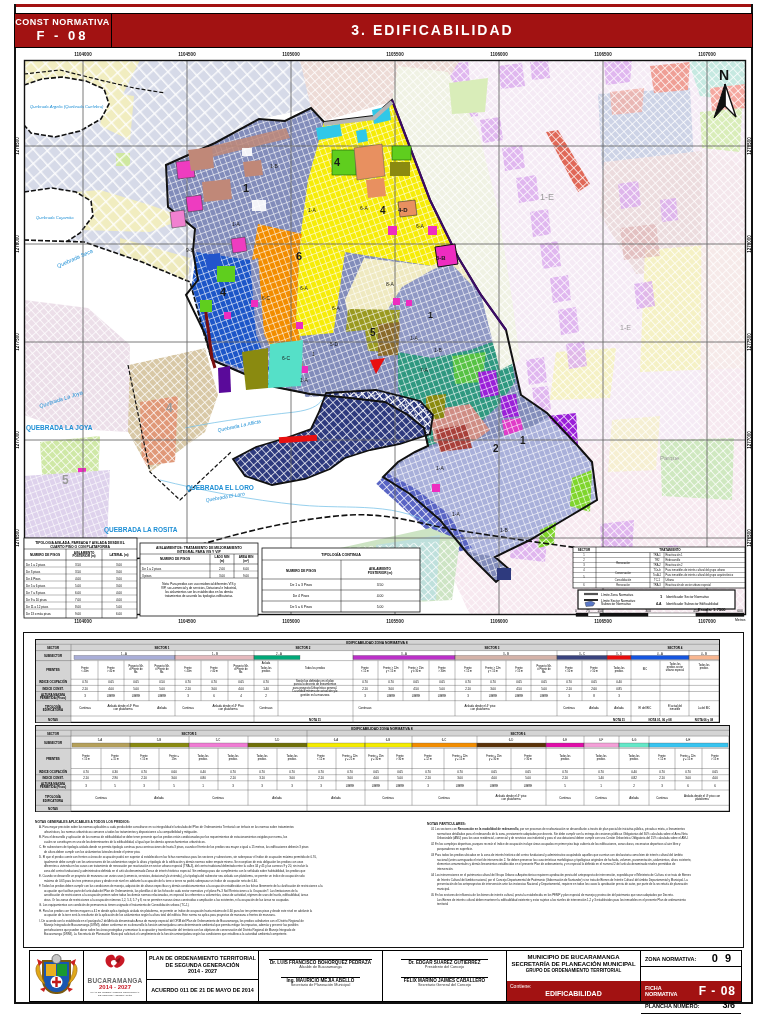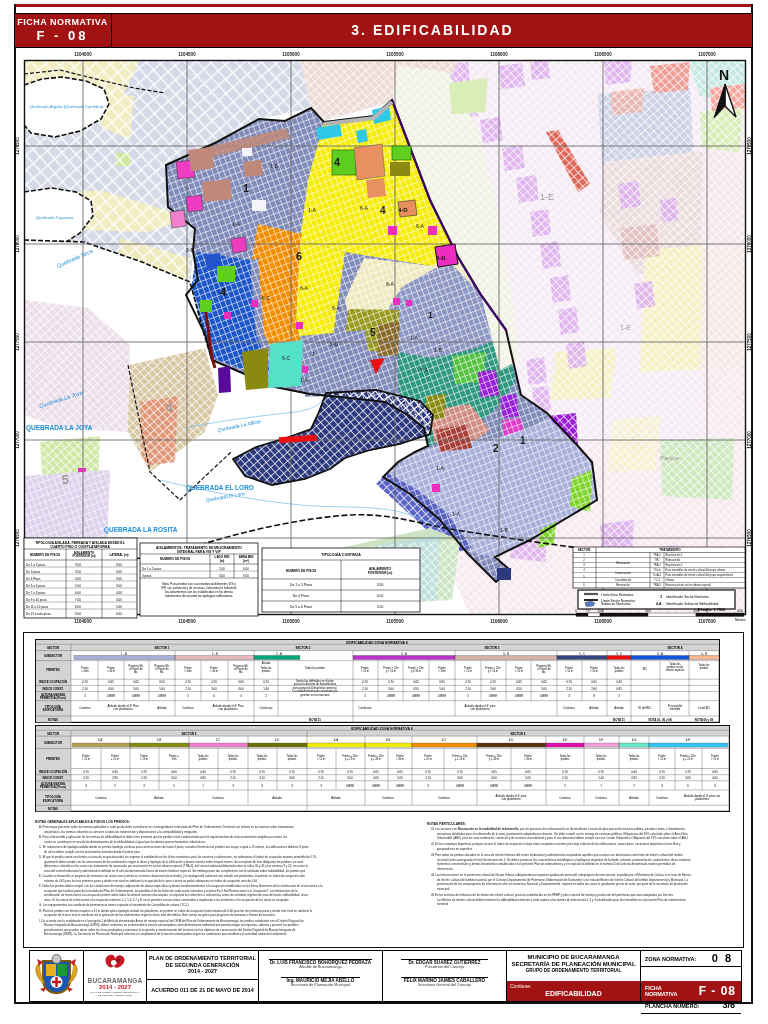--- a/index.html
+++ b/index.html
@@ -15,21 +15,21 @@
 
 <div class="abs" style="left:14px;top:4px;width:2px;height:999px;background:#111;"></div>
 
 <div class="abs" style="left:751px;top:4px;width:2px;height:999px;background:#111;"></div>
 
 <div class="abs" style="left:14px;top:1002px;width:739px;height:2px;background:#111;"></div>
 
 <div class="abs red" style="left:14px;top:13px;width:739px;height:35px;border:1px solid #000;box-sizing:border-box;"></div>
 
 <div class="abs" style="left:14px;top:13px;width:98px;height:35px;border-right:1px solid #000;box-sizing:border-box;text-align:center;color:#fff;">
-  <div style="font-size:9px;font-weight:bold;margin-top:4px;letter-spacing:0.5px;">FICHA NORMATIVA</div>
+  <div style="font-size:9px;font-weight:bold;margin-top:4px;letter-spacing:0.5px;">CONST NORMATIVA</div>
   <div style="font-size:13px;font-weight:bold;letter-spacing:3px;margin-top:1px;">F - 08</div>
 </div>
 
 <div class="abs" style="left:112px;top:13px;width:641px;height:29px;color:#fff;text-align:center;line-height:35px;font-size:14px;font-weight:bold;letter-spacing:2px;">3. EDIFICABILIDAD</div>
 
 <div id="mapblock" class="abs" style="left:0px;top:48px;width:768px;height:580px;">
 <svg width="768" height="580" viewBox="0 48 768 580" xmlns="http://www.w3.org/2000/svg">
 <defs>
 <pattern id="streets" width="5.4" height="6.4" patternUnits="userSpaceOnUse" patternTransform="rotate(-20)">
   <rect width="5.4" height="6.4" fill="none"></rect>
@@ -1098,21 +1098,21 @@
   </div>
 
   <div class="abs" style="left:477px;top:0;width:133px;height:30px;border-right:1px solid #000;border-bottom:1px solid #000;text-align:center;">
     <div style="font-size:6px;font-weight:bold;margin-top:3px;line-height:7px;">MUNICIPIO DE BUCARAMANGA</div>
     <div style="font-size:6px;font-weight:bold;line-height:7px;">SECRETARÍA DE PLANEACIÓN MUNICIPAL</div>
     <div style="font-size:4.6px;font-weight:bold;line-height:6px;">GRUPO DE ORDENAMIENTO TERRITORIAL</div>
   </div>
 
   <div class="abs" style="left:611px;top:0;width:100px;height:15px;border-bottom:1px solid #000;">
     <span style="font-size:5.5px;font-weight:bold;position:absolute;left:4px;top:5px;">ZONA NORMATIVA:</span>
-    <span style="font-size:11px;font-weight:bold;position:absolute;right:8px;top:1px;letter-spacing:2px;">0 8</span>
+    <span style="font-size:11px;font-weight:bold;position:absolute;right:8px;top:1px;letter-spacing:2px;">0 9</span>
   </div>
 
   <div class="abs" style="left:611px;top:15px;width:100px;height:15px;border-bottom:1px solid #000;margin-top:32px;">
     <span style="font-size:5.5px;font-weight:bold;position:absolute;left:4px;top:5px;">PLANCHA NUMERO:</span>
     <span style="font-size:9px;font-weight:bold;position:absolute;right:6px;top:2px;">3/6</span>
   </div>
 
   <div class="abs red" style="left:477px;top:30px;width:133px;height:20px;border-right:1px solid #000;color:#fff;">
     <span style="font-size:5px;position:absolute;left:3px;top:2px;">Contiene:</span>
     <span style="font-size:7px;font-weight:bold;position:absolute;left:0;right:0;top:9px;text-align:center;">EDIFICABILIDAD</span>

